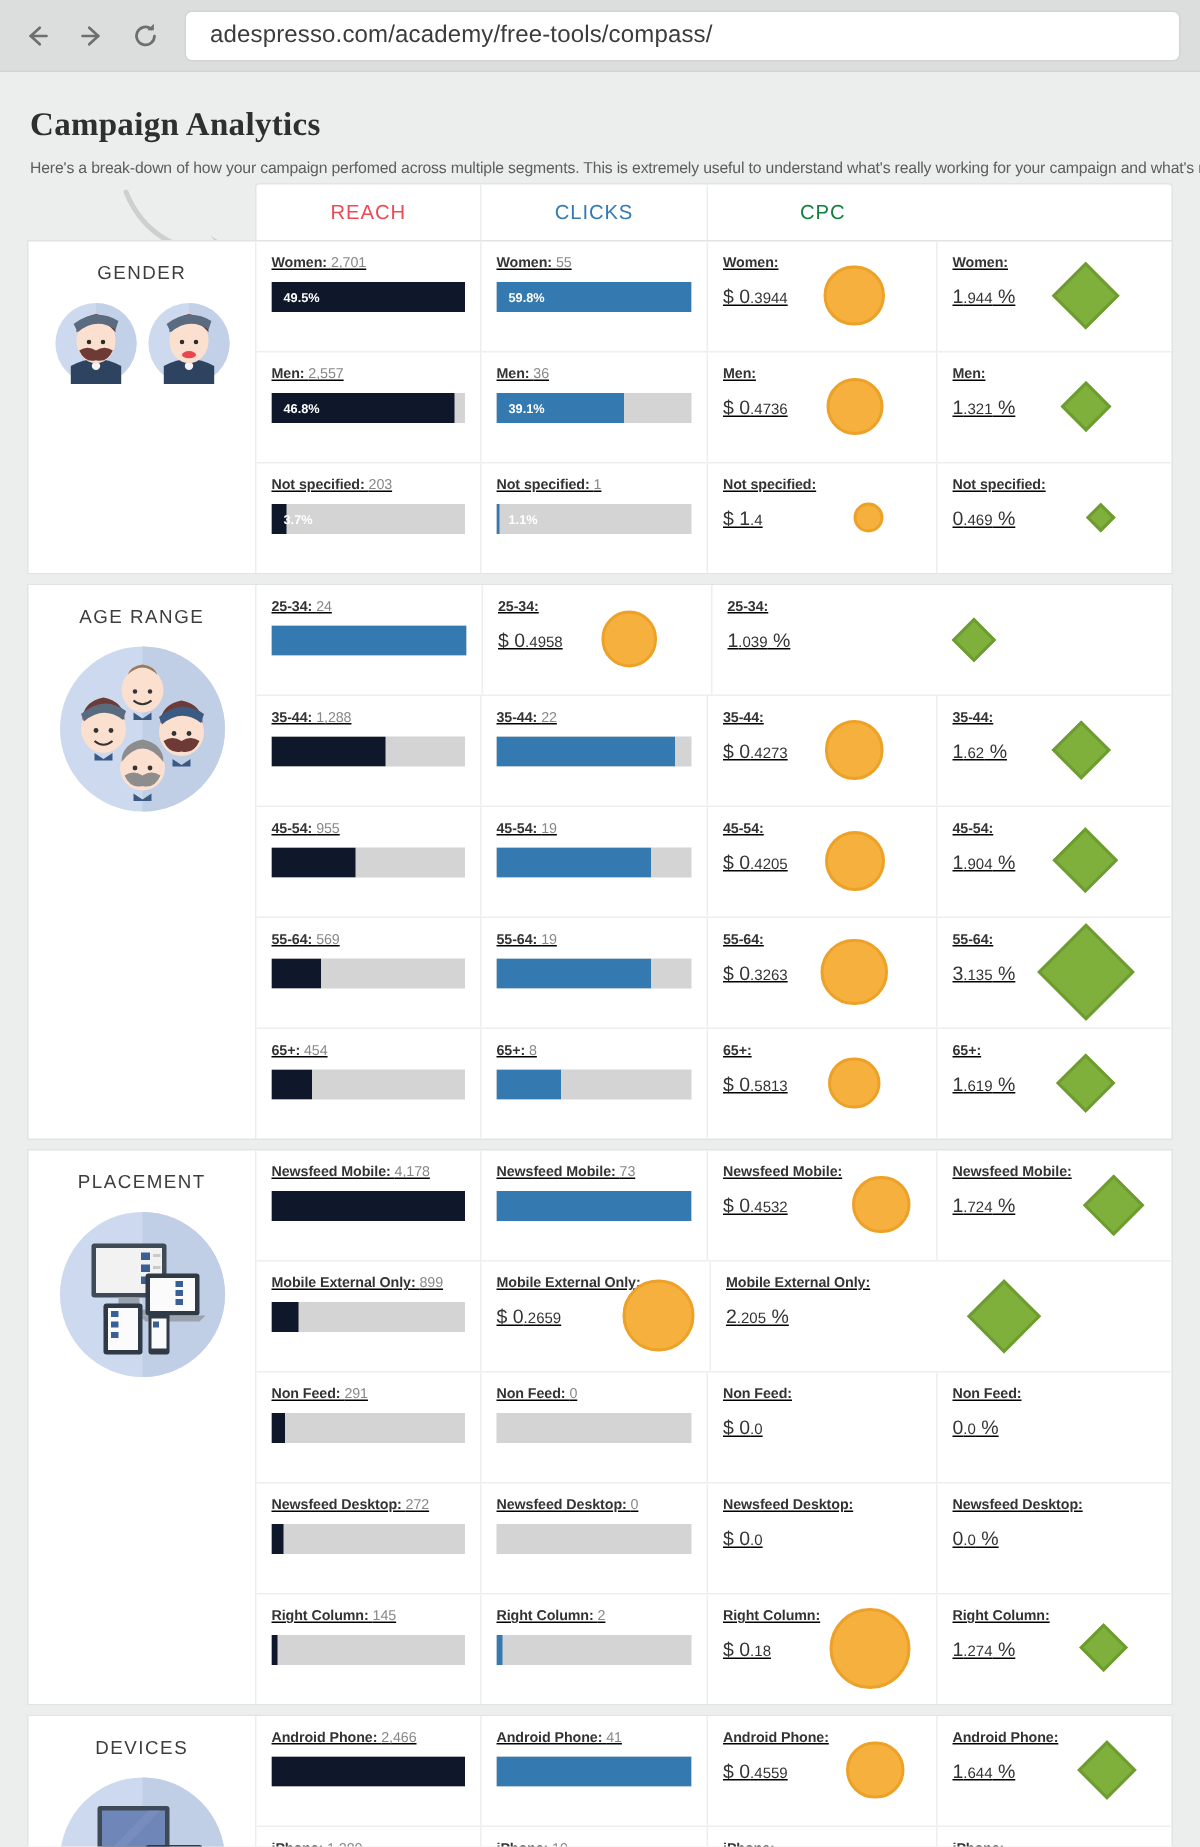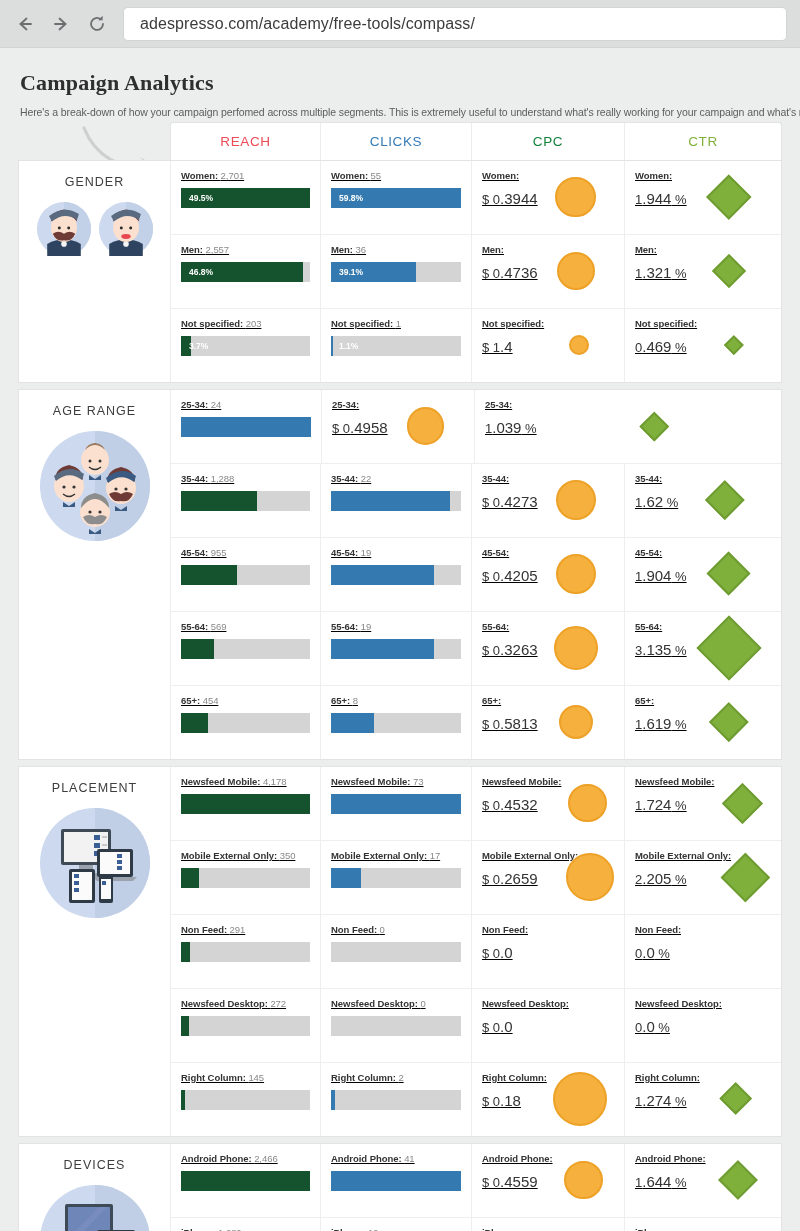--- a/index.html
+++ b/index.html
@@ -157,41 +157,41 @@
     position: relative;
     overflow: hidden;
   }
   .bar-fill {
     position: absolute;
     left: 0; top: 0; bottom: 0;
     display: flex;
     align-items: center;
     justify-content: flex-start;
   }
-  .bar-fill.red  { background: #14532d; }
+  .bar-fill.red  { background: #0f172a; }
   .bar-fill.blue { background: #3479af; }
   .bar-pct {
     font-size: 8.5px;
     font-weight: 700;
     color: #ffffff;
     margin-left: 8px;
     white-space: nowrap;
   }
 
   .scalar-text {
     flex: 0 0 auto;
     max-width: 84px;
   }
   .scalar-num {
     margin-top: 9px;
     font-size: 13px;
     color: #333333;
     white-space: nowrap;
   }
-  .scalar-num .dec { font-size: 15px; }
+  .scalar-num .dec { font-size: 10px; }
   .glyph-wrap {
     flex: 1 1 auto;
     display: flex;
     align-items: center;
     justify-content: center;
     min-height: 54px;
   }
   .circle {
     border-radius: 50%;
     background: #f5b03e;
@@ -243,23 +243,20 @@
 <div class="analytics">
   <div class="col-head-row">
     <div class="col-head c-reach" style="color: rgb(238, 74, 86);">
         <span>REACH</span>
       </div>
     <div class="col-head c-clicks" style="color: rgb(51, 122, 183);">
         <span>CLICKS</span>
       </div>
     <div class="col-head c-cpc" style="color: #15803d;">
         <span>CPC</span>
-      </div>
-    <div class="col-head c-ctr" style="color: rgb(127, 176, 59);">
-        <span>CTR</span>
       </div>
   </div>
   <div id="sections-host">
       <div class="section">
         <div class="section-label">
           <div class="lbl">GENDER</div>
      <div class="section-illo">
             <div style="display:flex;gap:6px;">
               <svg width="56" height="56" viewBox="0 0 60 60">
     <circle cx="30" cy="30" r="29" fill="#ccd9ee"></circle>
@@ -687,31 +684,23 @@
           <div class="metric-label">Newsfeed Mobile:</div>
           <div class="scalar-num"><span>1</span><span class="dec">.724</span><span> %</span></div>
         </div>
         <div class="glyph-wrap">
           <div class="diamond" style="width:28.8969696969697px;height:28.8969696969697px"></div>
         </div>
       </div>
           </div>
           <div class="row">
       <div class="cell reach">
-        <div class="metric-label">Mobile External Only: <span class="val">350</span></div>
+        <div class="metric-label">Mobile External Only: <span class="val">899</span></div>
         <div class="bar-track">
           <div class="bar-fill red" style="width:14.097654380086166%">
-            
-          </div>
-        </div>
-      </div>
-      <div class="cell clicks">
-        <div class="metric-label">Mobile External Only: <span class="val">17</span></div>
-        <div class="bar-track">
-          <div class="bar-fill blue" style="width:23.28767123287671%">
             
           </div>
         </div>
       </div>
       <div class="cell cpc">
         <div class="scalar-text">
           <div class="metric-label">Mobile External Only:</div>
           <div class="scalar-num"><span>$ 0</span><span class="dec">.2659</span><span></span></div>
         </div>
         <div class="glyph-wrap">

